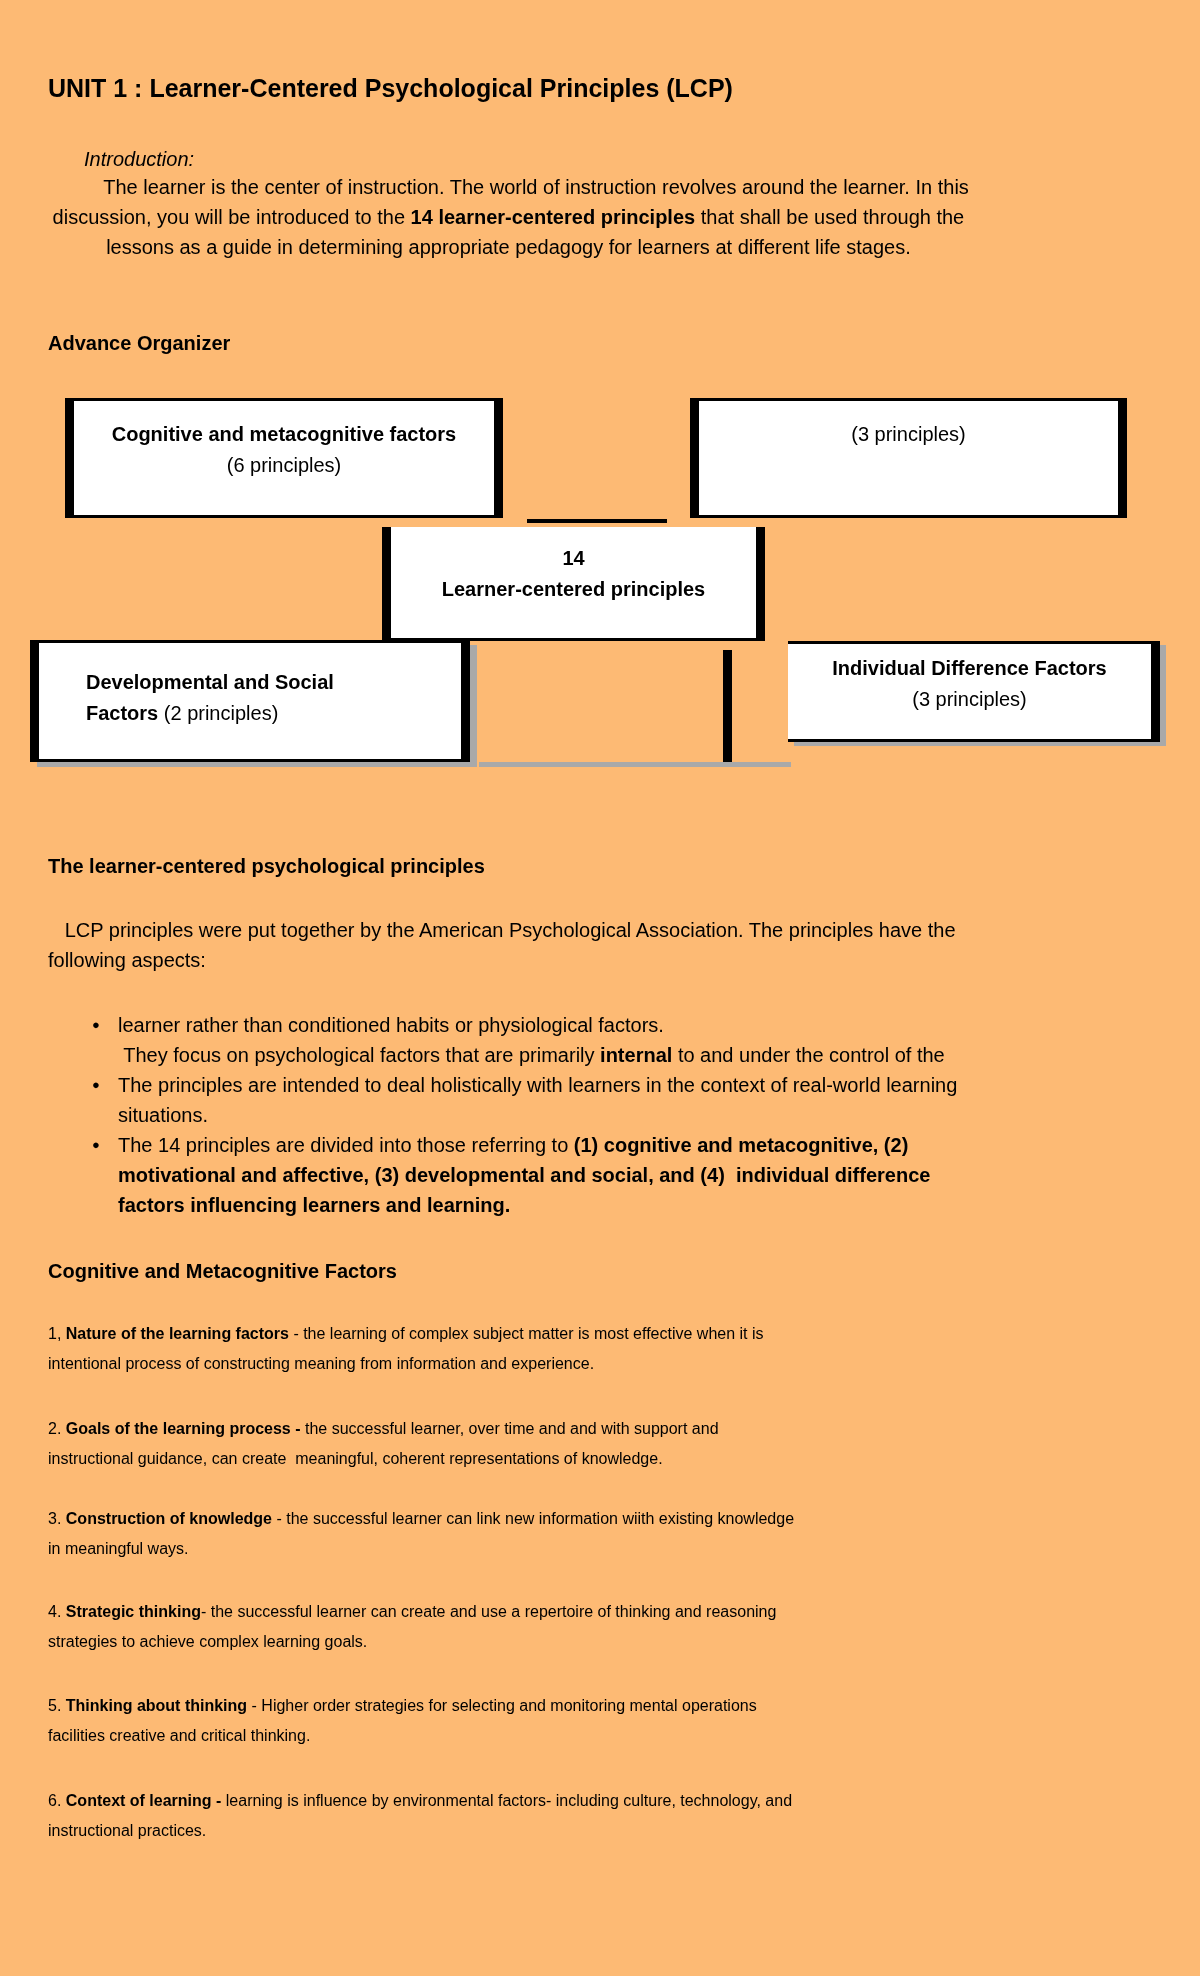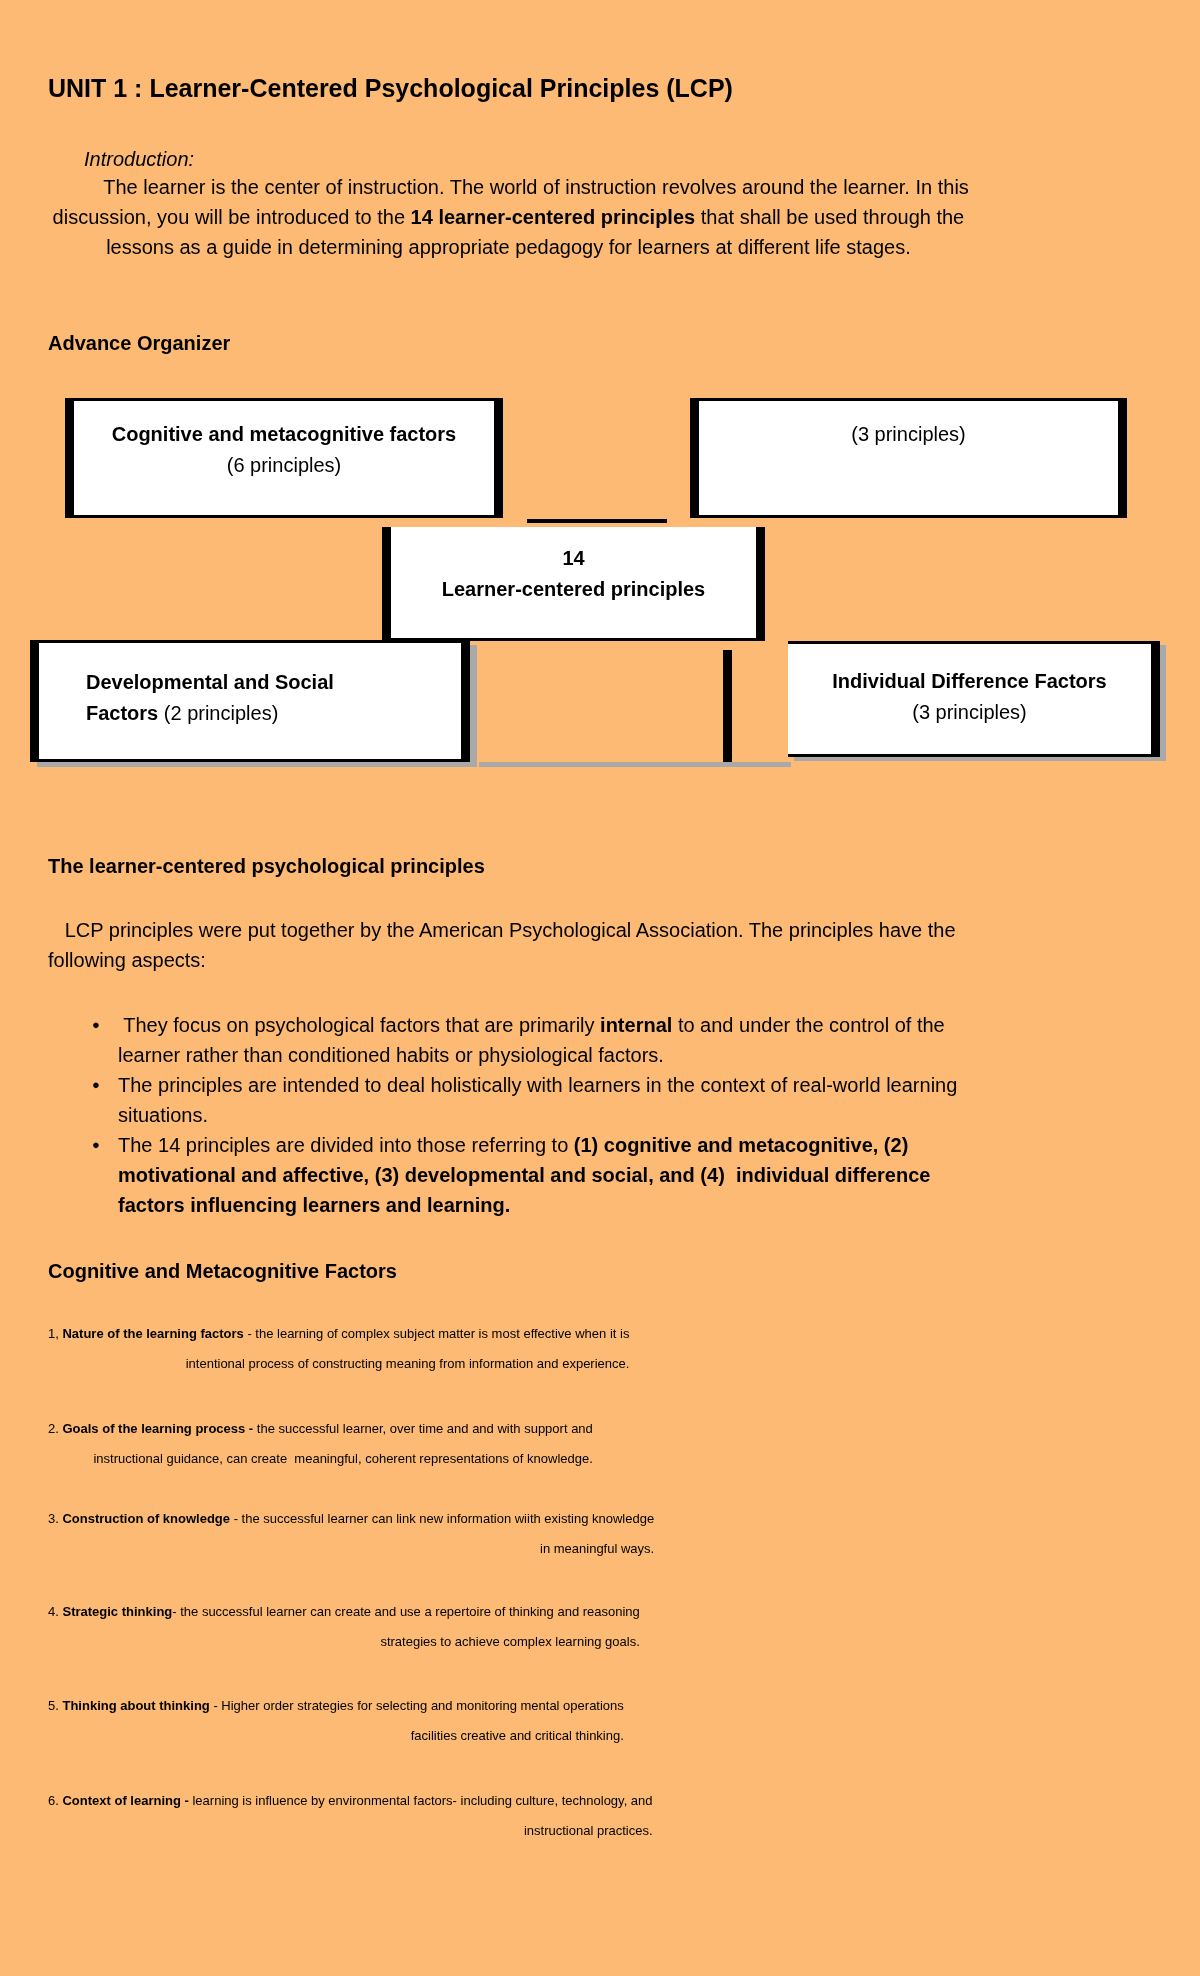--- a/index.html
+++ b/index.html
@@ -27,21 +27,21 @@
   .dbox .box-subtitle { white-space:pre-wrap; }
   .bar { position:absolute; background:#000; }
   .gray { position:absolute; background:#a9a9a9; }
 
   
   .bullet-item { position:relative; font-size:20px; line-height:30px; }
   .bullet-item .dot { position:absolute; left:44px; top:0; font-size:13px; line-height:30px; }
   .bullet-item .blines { padding-left:70px; }
   .bullet-item .line { white-space:pre; }
 
-  .num-item { font-size:13px; line-height:30px;text-align:right; }
+  .num-item { font-size:16px; line-height:30px; }
   .num-item .line { white-space:pre; }
 </style>
 </head>
 <body>
 
 <div class="page">
 
   <div class="abs doc-title" style="top:72px;">UNIT 1 : Learner-Centered Psychological Principles (LCP)</div>
 
   <div class="abs italic-label" style="top:144px;">Introduction:</div>
@@ -70,37 +70,37 @@
   </div>
 
   <div class="dbox" style="left:30px; top:640px; width:440px; height:122px; padding:24px 0 0 47px; text-align:left; box-shadow:7px 5px 0 #a9a9a9;">
     <div class="box-title">Developmental and Social</div>
     <div class="box-subtitle"><span class="b">Factors</span><span> (2 principles)</span></div>
   </div>
 
   <div class="bar" style="left:723px; top:650px; width:9px; height:112px;"></div>
   <div class="gray" style="left:479px; top:762px; width:312px; height:5px;"></div>
 
-  <div class="dbox" style="left:788px; top:641px; width:372px; height:116px; padding-top:22px; border-left:none; box-shadow:6px 4px 0 #a9a9a9;">
+  <div class="dbox" style="left:788px; top:641px; width:372px; height:101px; padding-top:9px; border-left:none; box-shadow:6px 4px 0 #a9a9a9;">
     <div class="box-title">Individual Difference Factors</div>
     <div class="box-subtitle">(3 principles)</div>
   </div>
 
   <div class="abs heading" style="top:851px;">The learner-centered psychological principles</div>
   <div class="abs para" style="top:915px;">
     <div class="line"><span>   LCP principles were put together by the American Psychological Association. The principles have the</span></div>
     <div class="line"><span>following aspects:</span></div>
   </div>
 
   <div class="abs" style="top:1010px;">
     <div class="bullet-item">
       <span class="dot">●</span>
       <div class="blines">
+        <div class="line"><span>learner rather than conditioned habits or physiological factors.</span></div>
         <div class="line"><span> They focus on psychological factors that are primarily </span><span class="b">internal</span><span> to and under the control of the</span></div>
-        <div class="line"><span>learner rather than conditioned habits or physiological factors.</span></div>
       </div>
     </div>
     <div class="bullet-item">
       <span class="dot">●</span>
       <div class="blines">
         <div class="line"><span>The principles are intended to deal holistically with learners in the context of real-world learning</span></div>
         <div class="line"><span>situations.</span></div>
       </div>
     </div>
     <div class="bullet-item">

